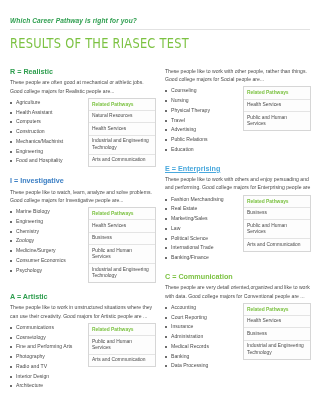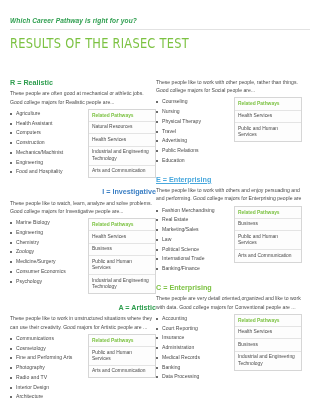--- a/index.html
+++ b/index.html
@@ -47,21 +47,22 @@
     margin-top: 4px;
     font-family: "DejaVu Sans Condensed", "Liberation Sans Narrow", "Liberation Sans", sans-serif;
     transform: scaleX(0.88);
     transform-origin: left center;
     white-space: nowrap;
   }
 
   
   .columns {
     display: flex;
-    margin-top: 26px;
+    gap: 9px;
+    margin-top: 15px;
   }
   .col {
     width: 146px;
     flex: 0 0 146px;
   }
 
   
   .section {
     margin-bottom: 9px;
   }
@@ -126,22 +127,22 @@
   .pathbox .pitem {
     font-size: 4.9px;
     color: #4a4a4a;
     padding: 2.5px 3px;
     line-height: 1.32;
     border-top: 0.8px solid #e4e4e4;
   }
 
   
   .c-realistic      { color: #2f9e4f; }
-  .c-investigative  { color: #3b7fc4; text-align: right; }
-  .c-artistic       { color: #2f9e4f; text-align: right; }
+  .c-investigative  { color: #3b7fc4; }
+  .c-artistic       { color: #2f9e4f; }
   .c-social         { color: #49a8dd; }
   .c-enterprising   { color: #49a8dd; text-decoration: underline; }
   .c-conventional   { color: #7cc242; }
 </style>
 </head>
 <body>
 
 <div class="page">
 
   <div class="header">
@@ -261,21 +262,21 @@
           <div class="pathbox">
             <div class="ph">Related Pathways</div>
             <div class="pitem">Business</div>
             <div class="pitem">Public and Human Services</div>
             <div class="pitem">Arts and Communication</div>
           </div>
         </div>
       </div>
 
       <div class="section">
-        <div class="sec-head c-conventional">C = Enterprising</div>
+        <div class="sec-head c-conventional">C = Communication</div>
         <div class="sec-desc">These people are very detail oriented,organized and like to work with data. Good college majors for Conventional people are ...</div>
         <div class="sec-body">
           <ul class="majors">
             <li>Accounting</li>
             <li>Court Reporting</li>
             <li>Insurance</li>
             <li>Administration</li>
             <li>Medical Records</li>
             <li>Banking</li>
             <li>Data Processing</li>

